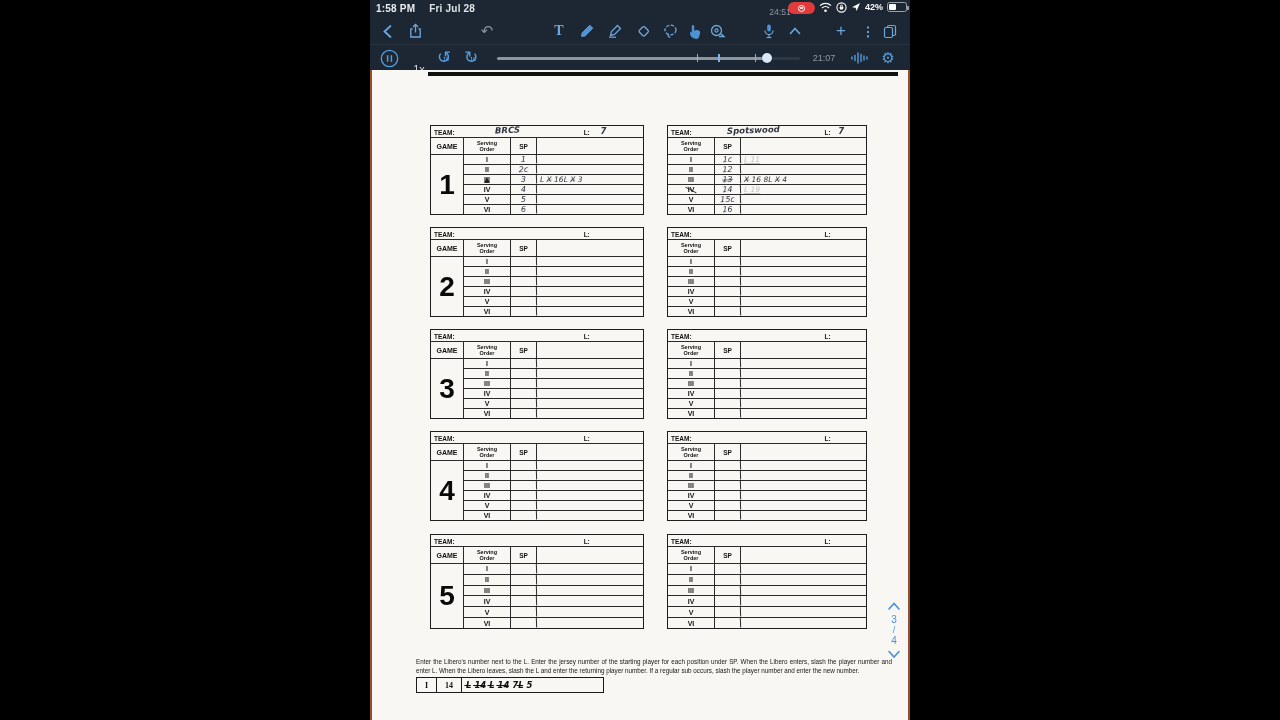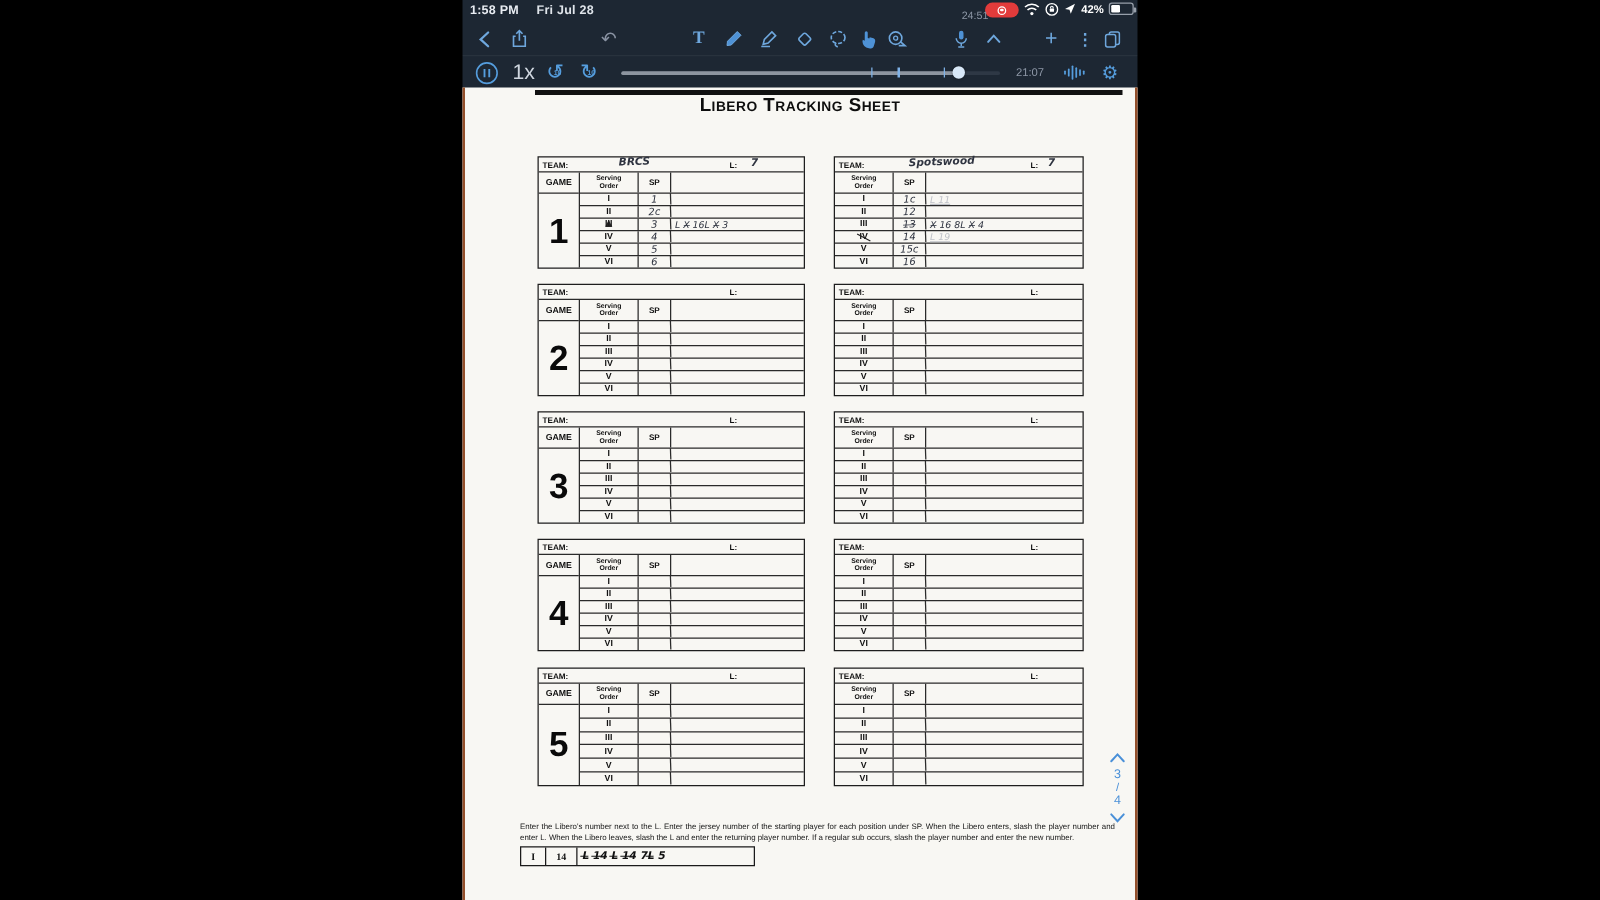--- a/index.html
+++ b/index.html
@@ -26,21 +26,21 @@
 
   
   .toolbar { position:absolute; left:0; top:18px; width:100%; height:26px; }
   .audiobar { position:absolute; left:0; top:44px; width:100%; height:26px; border-top:1px solid rgba(255,255,255,.05); }
   .tb-item { position:absolute; top:0; height:26px; display:flex; align-items:center; justify-content:center; color:#6ea7dd; }
   .t-glyph { font-size:14px; font-weight:bold; font-family:"Liberation Serif", serif; }
   .undo-glyph { font-size:15px; color:#8a93a3; }
   .plus-glyph { font-size:17px; font-weight:300; }
   .dots-glyph { font-size:13px; font-weight:bold; }
   .gear-glyph { font-size:15px; color:#559ddd; }
-  .speed { font-size:17px; font-weight:normal; color:#cfd6df; }
+  .speed { font-size:11px; font-weight:normal; color:#cfd6df;margin-top:11px; }
   .time-label { font-size:9px; color:#8d97a6; }
   .skipwrap { position:relative; width:20px; height:20px; }
   .skipwrap .arr { font-size:17px; color:#559ddd; position:absolute; left:1px; top:-1px; }
   .skipwrap .n { position:absolute; left:0; right:0; top:8px; text-align:center; font-size:5.5px; font-weight:bold; color:#559ddd; }
 
   .slider { position:absolute; left:127px; top:0; width:303px; height:26px; }
   .slider .track { position:absolute; left:0; right:0; top:11.5px; height:3px; background:#2e3845; border-radius:2px; }
   .slider .played { position:absolute; left:0; top:11.5px; height:3px; width:89%; background:#8d95a0; border-radius:2px; }
   .slider .tick { position:absolute; top:9px; width:1.5px; height:8px; background:#7fb2e8; }
   .slider .knob { position:absolute; top:8px; width:10px; height:10px; border-radius:50%; background:#d8e8f8; box-shadow:0 0 2px rgba(0,0,0,.5); }
@@ -282,21 +282,20 @@
         </g>
       </svg>
     </div>
     <div class="tb-item gear-glyph" style="left:506px;width:24px">
         <span>⚙</span>
       </div>
   </div>
 
   <div class="content">
     <div class="scan-strip"></div>
-    <div class="doc-title">Libero Tracking Sheet</div>
 
     <div class="game-block" style="top:55px;height:90px">
       <div class="ttable left">
         <div class="team-row">
           <span class="tlab">TEAM:</span>
           <span class="hw team-hw">BRCS</span>
           <span class="liblab">L:</span>
           <span class="hw lib-hw">7</span>
         </div>
         <div class="tbody">

